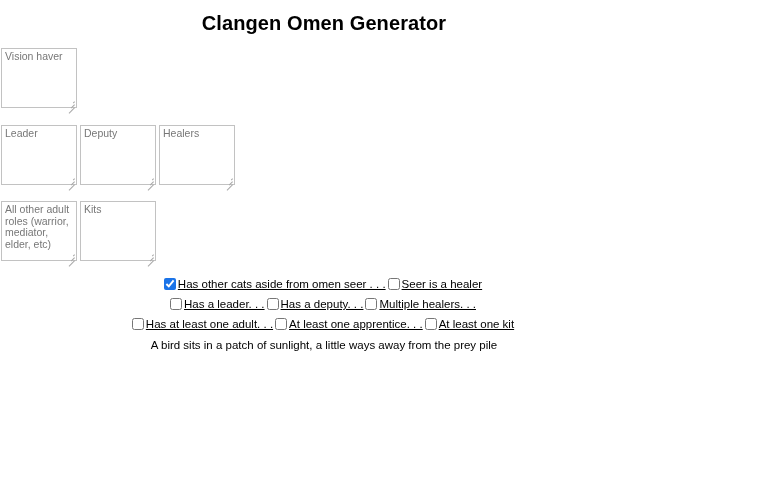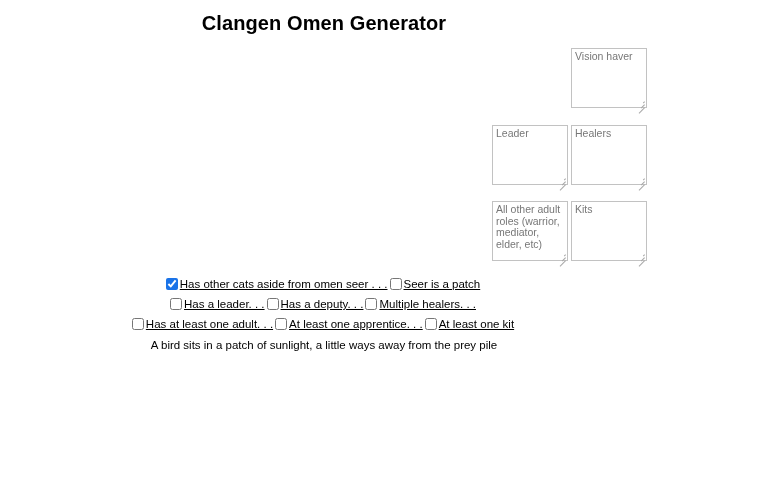--- a/index.html
+++ b/index.html
@@ -28,21 +28,21 @@
     font-size: 20px;
     font-weight: bold;
     line-height: 24px;
     margin: 0 0 13px 0;
     color: #000000;
     letter-spacing: 0.1px;
   }
 
   .ta-row {
     display: flex;
-    justify-content: flex-end;
+    justify-content: flex-start;
     align-items: flex-start;
     gap: 1px;
     margin-bottom: 14px;
   }
   .ta-row.row-leader { margin-bottom: 13px; }
   .ta-row.row-other  { margin-bottom: 10px; }
 
   .ta-cell {
     position: relative;
     width: 76px;
@@ -149,40 +149,45 @@
           <i></i>
         </span></div>
     </div>
 
   <div class="ta-row row-leader">
       <div class="ta-cell"><textarea class="ta-box" placeholder="Leader" style=""></textarea><span class="grip">
           <i></i>
           <i></i>
           <i></i>
         </span></div>
+      <div class="ta-cell"><textarea class="ta-box" placeholder="Deputy" style=""></textarea><span class="grip">
+          <i></i>
+          <i></i>
+          <i></i>
+        </span></div>
       <div class="ta-cell"><textarea class="ta-box" placeholder="Healers" style=""></textarea><span class="grip">
           <i></i>
           <i></i>
           <i></i>
         </span></div>
     </div>
 
   <div class="ta-row row-other">
       <div class="ta-cell"><textarea class="ta-box" placeholder="All other adult roles (warrior, mediator, elder, etc)" style=""></textarea><span class="grip">
           <i></i>
           <i></i>
           <i></i>
         </span></div>
       <div class="ta-cell"><textarea class="ta-box" placeholder="Kits" style=""></textarea><span class="grip">
           <i></i>
           <i></i>
           <i></i>
         </span></div>
     </div>
 
-  <div class="check-row"><span class="cb-group"><input type="checkbox" id="has-other-cats" checked="" style=""><label for="has-other-cats">Has other cats aside from omen seer . . .</label></span><span class="cb-group"><input type="checkbox" id="seer-is-healer" style=""><label for="seer-is-healer">Seer is a patch</label></span></div>
+  <div class="check-row"><span class="cb-group"><input type="checkbox" id="has-other-cats" checked="" style=""><label for="has-other-cats">Has other cats aside from omen seer . . .</label></span><span class="cb-group"><input type="checkbox" id="seer-is-healer" style=""><label for="seer-is-healer">Seer is a healer</label></span></div>
   <div class="check-row"><span class="cb-group"><input type="checkbox" id="has-a-leader" style=""><label for="has-a-leader">Has a leader. . .</label></span><span class="cb-group"><input type="checkbox" id="has-a-deputy" style=""><label for="has-a-deputy">Has a deputy. . .</label></span><span class="cb-group"><input type="checkbox" id="multiple-healers" style=""><label for="multiple-healers">Multiple healers. . .</label></span></div>
   <div class="check-row"><span class="cb-group"><input type="checkbox" id="has-at-least-one-adult" style=""><label for="has-at-least-one-adult">Has at least one adult. . .</label></span><span class="cb-group"><input type="checkbox" id="at-least-one-apprentice" style=""><label for="at-least-one-apprentice">At least one apprentice. . .</label></span><span class="cb-group"><input type="checkbox" id="at-least-one-kit" style=""><label for="at-least-one-kit">At least one kit</label></span></div>
 
   <div class="omen-text">A bird sits in a patch of sunlight, a little ways away from the prey pile</div>
 
 
 </div>
 
 </body></html>

